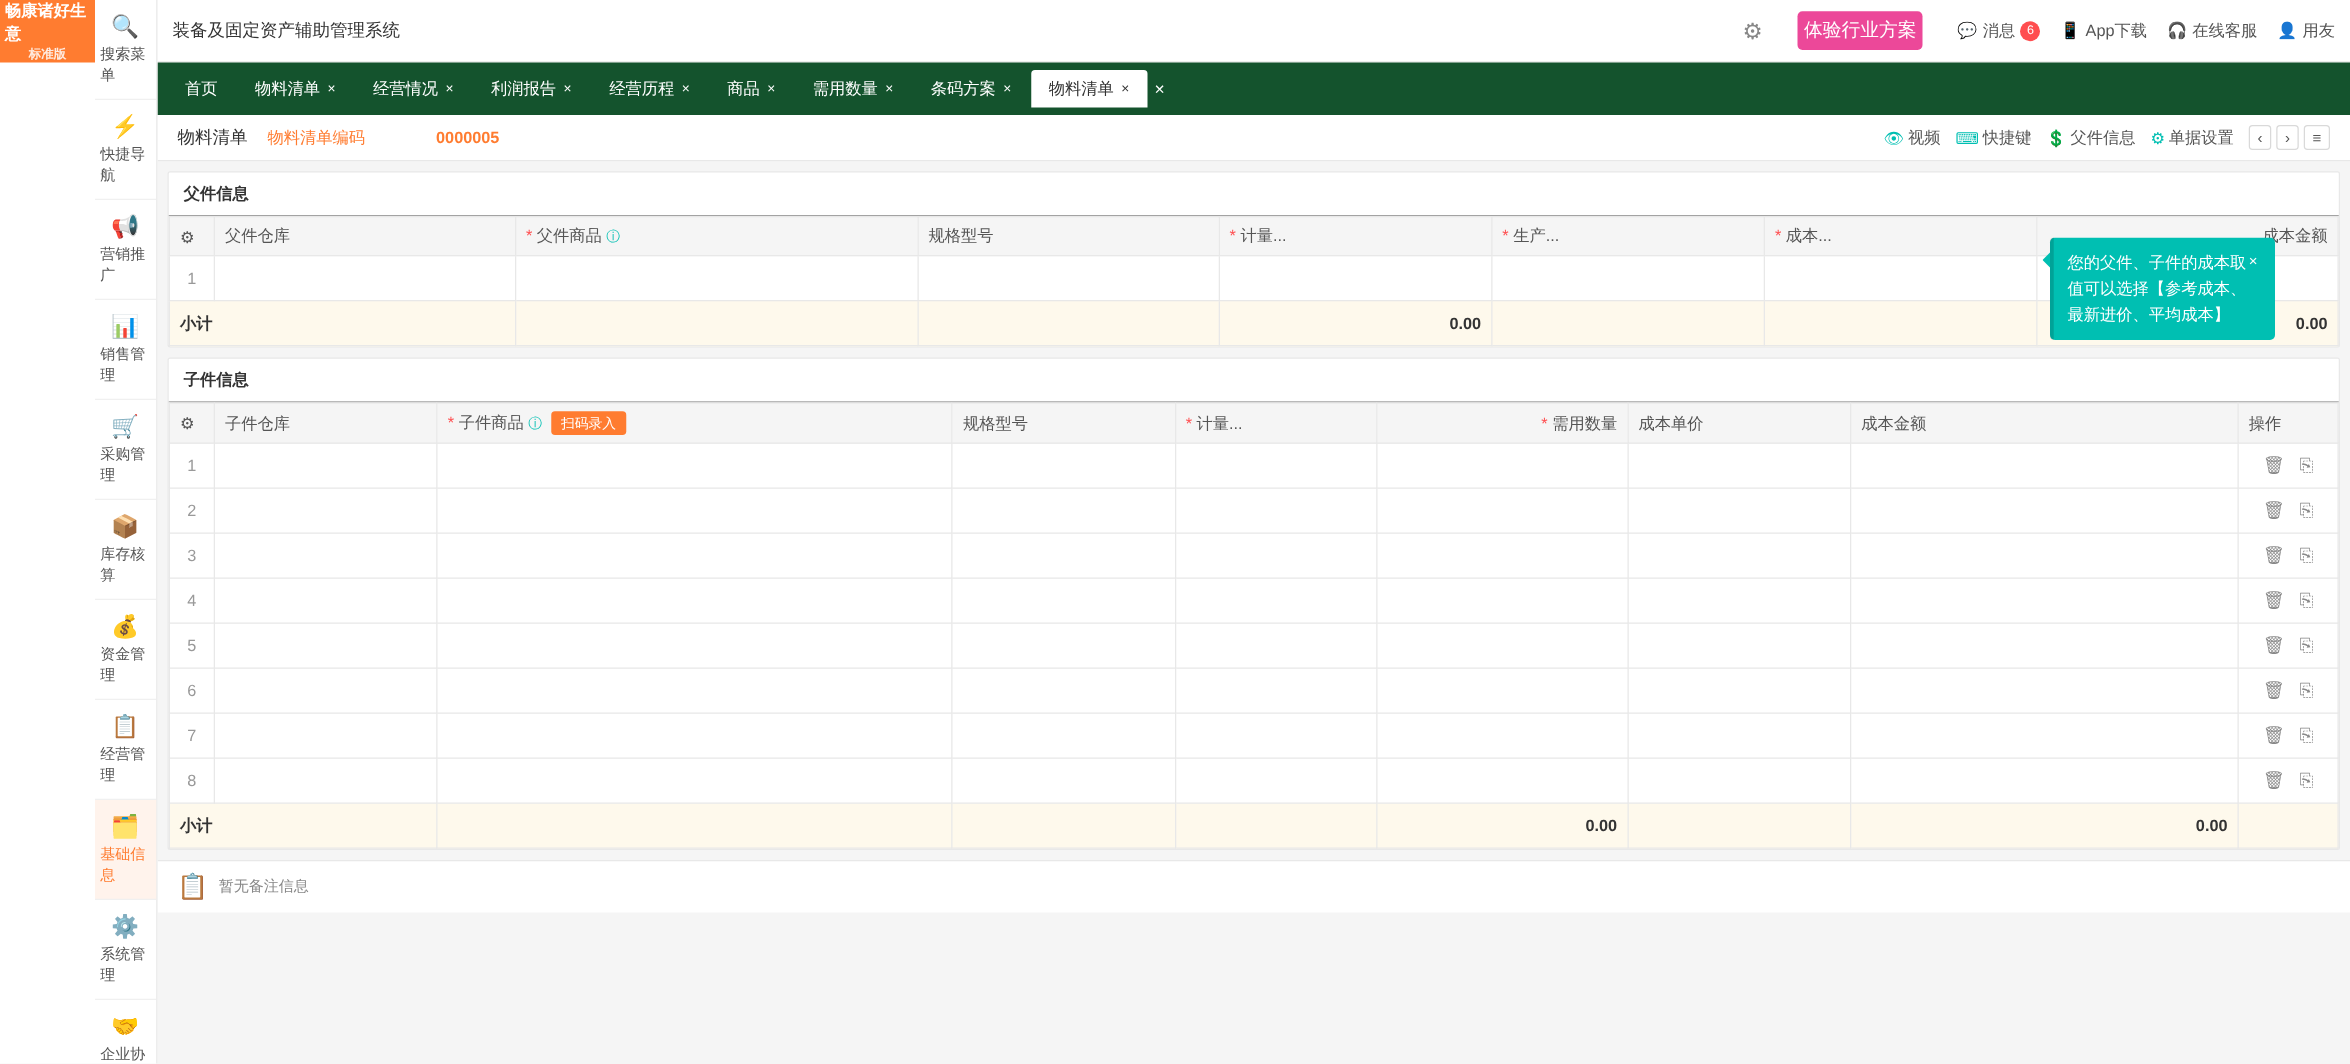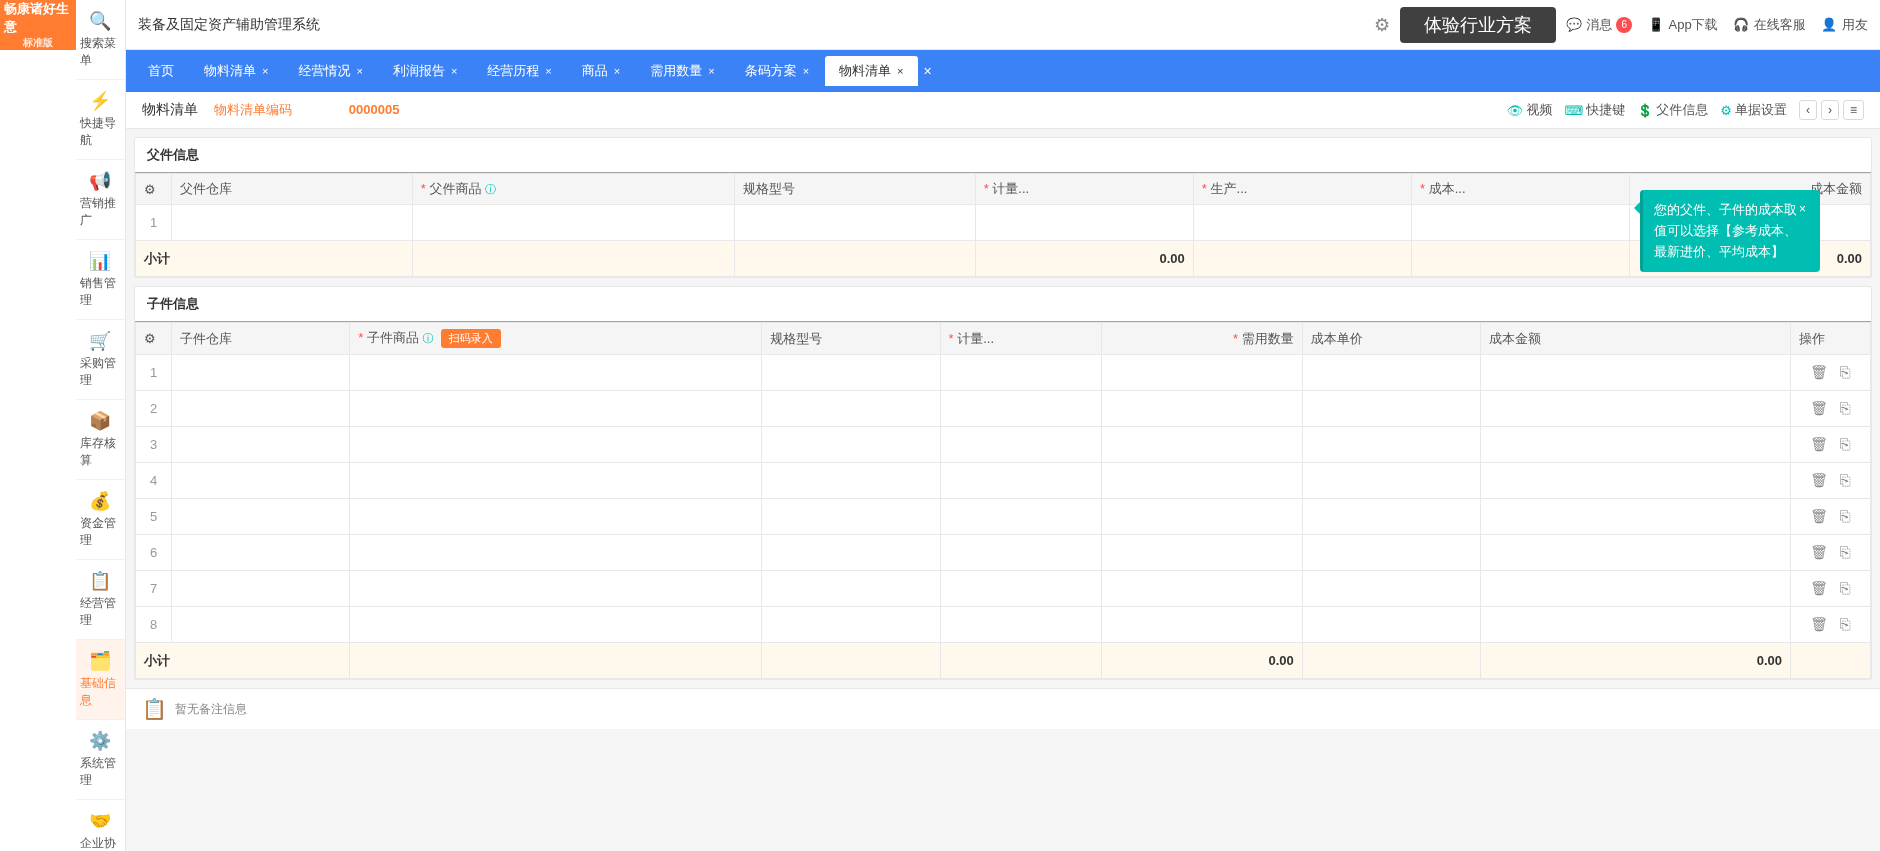--- a/index.html
+++ b/index.html
@@ -51,35 +51,35 @@
     }
 
     
     .topbar {
       height: 50px;
       background: #fff;
       display: flex;
       align-items: center;
       padding: 0 12px;
       border-bottom: 1px solid #e8e8e8;
-      gap: 10px;
+      gap: 28px;
     }
     .topbar-title {
       font-size: 14px;
       color: #333;
       flex: 1;
     }
     .topbar-btn {
-      background: #404040;
+      background: #ec4899;
       color: #fff;
       border: none;
       border-radius: 4px;
-      padding: 6px 24px;
+      padding: 6px 5px;
       cursor: pointer;
-      font-size: 18px;
+      font-size: 15px;
     }
     .topbar-settings { color: #888; font-size: 18px; cursor: pointer; }
     .topbar-right {
       display: flex;
       align-items: center;
       gap: 16px;
       color: #555;
       font-size: 13px;
     }
     .topbar-right-item { display: flex; align-items: center; gap: 4px; cursor: pointer; }
@@ -90,21 +90,21 @@
       font-size: 10px;
       width: 16px;
       height: 16px;
       display: flex;
       align-items: center;
       justify-content: center;
     }
 
     
     .nav-tabs {
-      background: #3b82f6;
+      background: #14532d;
       display: flex;
       align-items: center;
       height: 42px;
       padding: 0 8px;
       gap: 2px;
     }
     .nav-tab {
       padding: 6px 14px;
       color: #fff;
       cursor: pointer;

